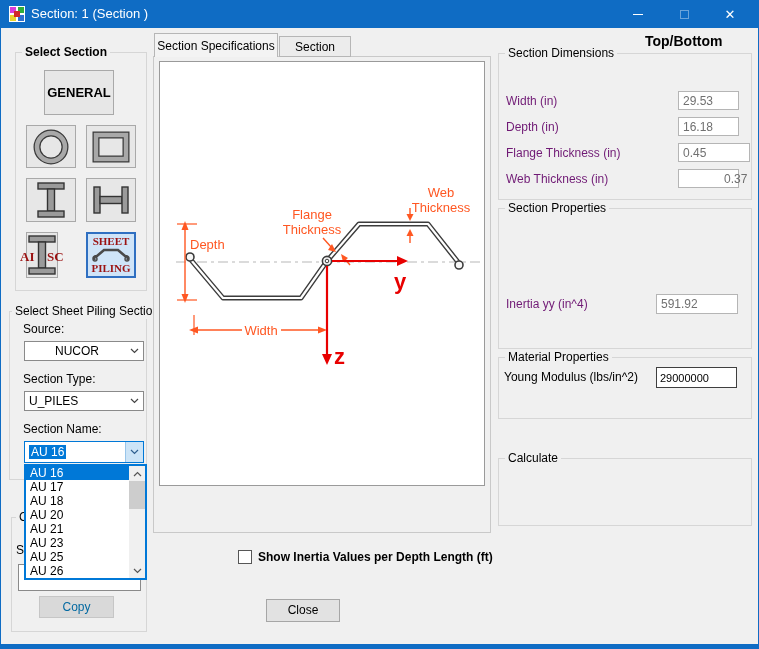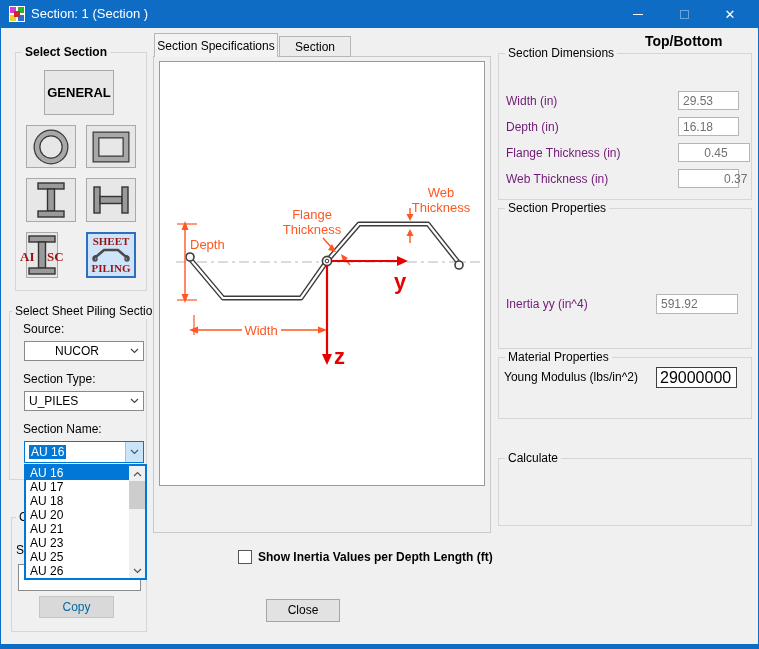--- a/index.html
+++ b/index.html
@@ -54,21 +54,21 @@
   .pane { position:absolute; left:152px; top:56px; width:338px; height:477px;
           border:1px solid #c9c9c9; background:#f0f0f0; }
   .canvas { position:absolute; left:158px; top:61px; width:326px; height:425px;
             background:#fff; border:1px solid #9a9a9a; }
 
   
   .glabel { position:absolute; color:#701a75; white-space:nowrap; }
   .vbox { position:absolute; background:#fff; border:1px solid #b5b5b5; color:#707070;
           padding:2px 0 0 4px; font-size:12px; }
   .einput { position:absolute; background:#fff; border:1px solid #3f3f3f; color:#000;
-            font-family:"Liberation Sans",sans-serif; font-size:16px; padding-left:3px; }
+            font-family:"Liberation Sans",sans-serif; font-size:11px; padding-left:3px; }
 
   
   .chk { position:absolute; left:237px; top:550px; width:14px; height:14px; background:#fff; border:1px solid #565656; }
   .pushbtn { position:absolute; background:#e2e2e2; border:1px solid #a6a6a6; text-align:center; }
   .pushbtn.disabled { background:#d9d9d9; border:1px solid #c6c6c6; color:#0369a1; }
   .bold { font-weight:bold; }
 </style>
 </head>
 <body>
 
@@ -301,21 +301,21 @@
   <span class="abs bold" style="left:644px; top:33px; font-size:14px;">Top/Bottom</span>
 
   <div class="grp" style="left:497px; top:53px; width:254px; height:147px;">
     <span class="t">Section Dimensions</span>
   </div>
   <span class="glabel" style="left:505px; top:94px;">Width (in)</span>
   <div class="vbox" style="left:677px; top:91px; width:61px; height:19px;">29.53</div>
   <span class="glabel" style="left:505px; top:120px;">Depth (in)</span>
   <div class="vbox" style="left:677px; top:117px; width:61px; height:19px;">16.18</div>
   <span class="glabel" style="left:505px; top:146px;">Flange Thickness (in)</span>
-  <div class="vbox" style="left:677px; top:143px; width:72px; height:19px;text-align:center;">0.45</div>
+  <div class="vbox" style="left:677px; top:143px; width:72px; height:19px;">0.45</div>
   <span class="glabel" style="left:505px; top:172px;">Web Thickness (in)</span>
   <div class="vbox" style="left:677px; top:169px; width:61px; height:19px;padding-left:45px;">0.37</div>
 
   <div class="grp" style="left:497px; top:208px; width:254px; height:141px;">
     <span class="t">Section Properties</span>
   </div>
   <span class="glabel" style="left:505px; top:297px;">Inertia yy (in^4)</span>
   <div class="vbox" style="left:655px; top:294px; width:82px; height:20px;">591.92</div>
 
   <div class="grp" style="left:497px; top:357px; width:254px; height:62px;">

